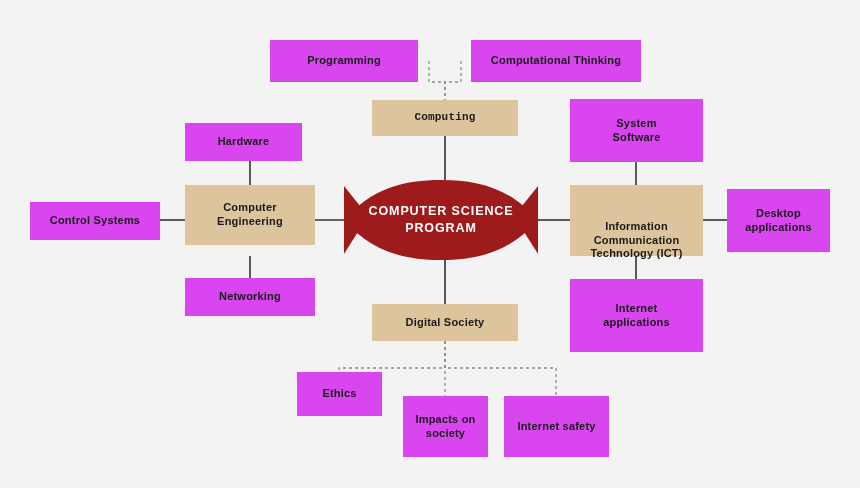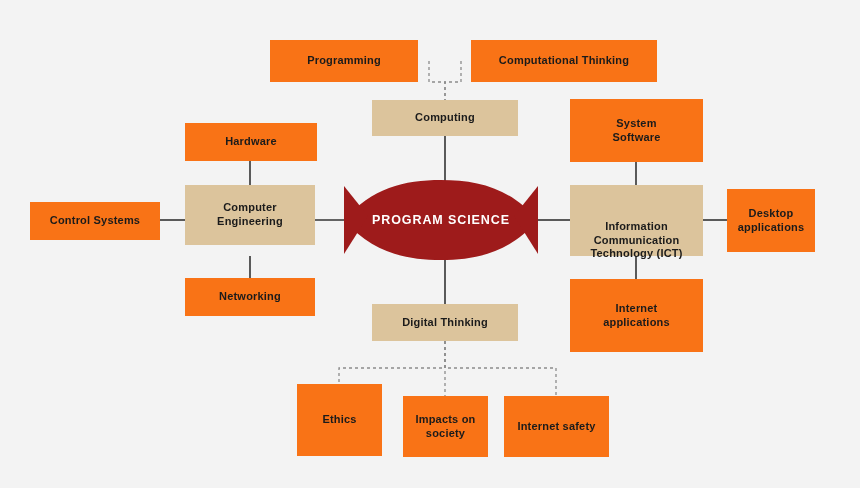--- a/index.html
+++ b/index.html
@@ -22,21 +22,21 @@
     align-items: center;
     justify-content: center;
     text-align: center;
     font-size: 11px;
     font-weight: bold;
     color: #1b1b1b;
     line-height: 1.25;
     letter-spacing: 0.2px;
     padding: 2px 4px;
   }
-  .node.grey { background: #f97316; }
+  .node.grey { background: #d946ef; }
   .node.tan  { background: #dcc49c; }
 
   .center-label {
     position: absolute;
     color: #ffffff;
     font-size: 12.5px;
     font-weight: bold;
     letter-spacing: 0.9px;
     text-align: center;
     line-height: 1.35;
@@ -86,68 +86,69 @@
              C 510 252, 478 260, 441 260
              C 404 260, 372 252, 344 220 Z
              M 344 220
              L 344 220 Z" fill="#9e1b1b"></path>
     <path d="M 344 186 L 368 216 L 344 254 Z" fill="#9e1b1b"></path>
     <path d="M 538 186 L 514 216 L 538 254 Z" fill="#9e1b1b"></path>
   </svg>
 
   <div class="center-label" style="left:352px; top:196px; width:178px; height:48px;">
     <div>
-      <div>PROGRAM SCIENCE</div>
+      <div>COMPUTER SCIENCE</div>
+      <div>PROGRAM</div>
     </div>
   </div>
 
   <div id="nodes-host">
       <div class="node grey" style="left: 270px; top: 40px; width: 148px; height: 42px;">
         <span style="white-space: pre-line;">Programming</span>
       </div>
-      <div class="node grey" style="left: 471px; top: 40px; width: 186px; height: 42px;">
+      <div class="node grey" style="left: 471px; top: 40px; width: 170px; height: 42px;">
         <span style="white-space: pre-line;">Computational Thinking</span>
       </div>
       <div class="node tan" style="left: 372px; top: 100px; width: 146px; height: 36px;">
-        <span style="white-space: pre-line;">Computing</span>
+        <span style="white-space: pre-line; font-family: Liberation Mono, monospace;">Computing</span>
       </div>
-      <div class="node grey" style="left: 185px; top: 123px; width: 132px; height: 38px;">
+      <div class="node grey" style="left: 185px; top: 123px; width: 117px; height: 38px;">
         <span style="white-space: pre-line;">Hardware</span>
       </div>
       <div class="node grey" style="left: 570px; top: 99px; width: 133px; height: 63px;">
         <span style="white-space: pre-line;">System
 Software</span>
       </div>
       <div class="node grey" style="left: 30px; top: 202px; width: 130px; height: 38px;">
         <span style="white-space: pre-line;">Control Systems</span>
       </div>
       <div class="node tan" style="left: 185px; top: 185px; width: 130px; height: 60px;">
         <span style="white-space: pre-line;">Computer
 Engineering</span>
       </div>
       <div class="node tan" style="left: 570px; top: 185px; width: 133px; height: 71px;">
         <span style="white-space: pre-line; margin-top: 40px;">Information
 Communication
 Technology (ICT)</span>
       </div>
-      <div class="node grey" style="left: 727px; top: 189px; width: 88px; height: 63px; text-align: center;">
+      <div class="node grey" style="left: 727px; top: 189px; width: 103px; height: 63px; text-align: center;">
         <span style="white-space: pre-line;">Desktop
 applications</span>
       </div>
       <div class="node grey" style="left: 185px; top: 278px; width: 130px; height: 38px;">
         <span style="white-space: pre-line;">Networking</span>
       </div>
       <div class="node grey" style="left: 570px; top: 279px; width: 133px; height: 73px;">
         <span style="white-space: pre-line;">Internet
 applications</span>
       </div>
       <div class="node tan" style="left: 372px; top: 304px; width: 146px; height: 37px;">
-        <span style="white-space: pre-line;">Digital Thinking</span>
+        <span style="white-space: pre-line;">Digital Society</span>
       </div>
-      <div class="node grey" style="left: 297px; top: 384px; width: 85px; height: 72px;">
+      <div class="node grey" style="left: 297px; top: 372px; width: 85px; height: 44px;">
         <span style="white-space: pre-line;">Ethics</span>
       </div>
       <div class="node grey" style="left: 403px; top: 396px; width: 85px; height: 61px;">
         <span style="white-space: pre-line;">Impacts on
 society</span>
       </div>
       <div class="node grey" style="left: 504px; top: 396px; width: 105px; height: 61px;">
         <span style="white-space: pre-line;">Internet safety</span>
       </div>
     </div>

